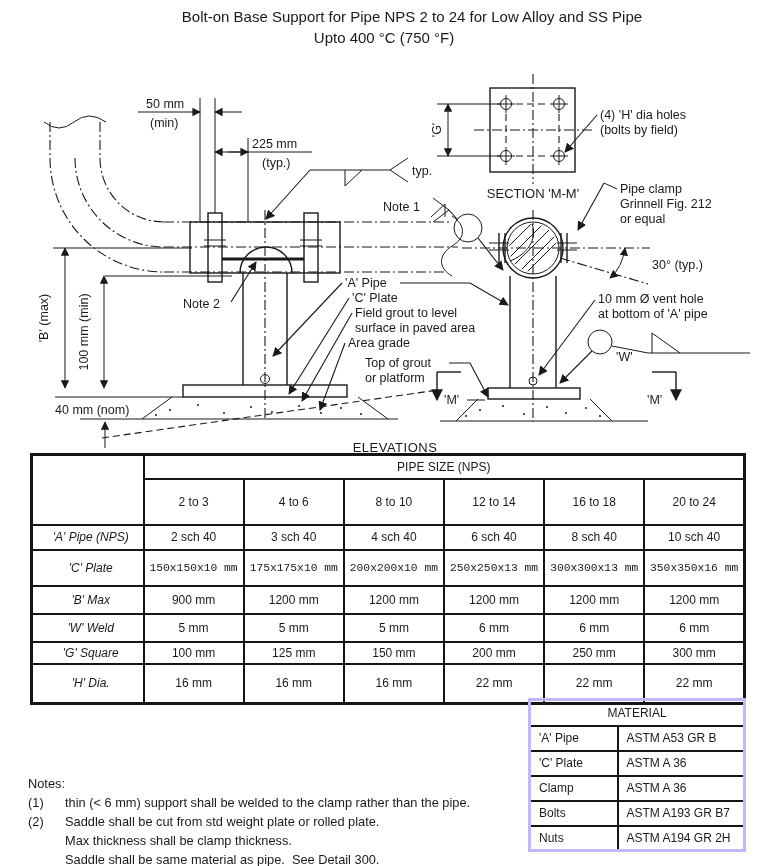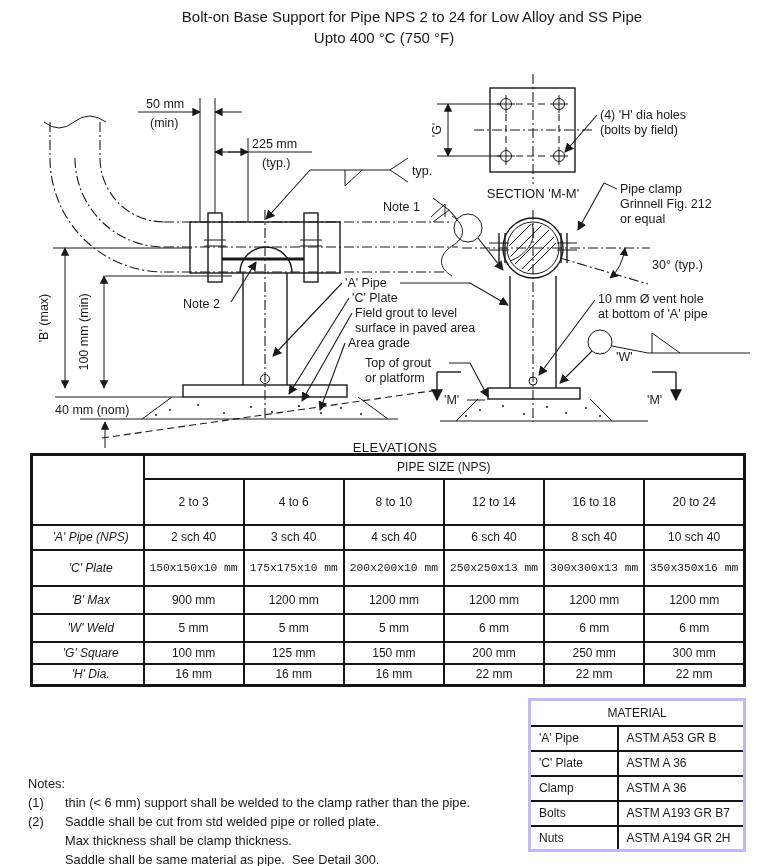--- a/index.html
+++ b/index.html
@@ -337,21 +337,21 @@
     </tr>
     <tr style="height:22px">
       <td class="lbl">'G' Square</td>
       <td class="val">100 mm</td>
       <td class="val">125 mm</td>
       <td class="val">150 mm</td>
       <td class="val">200 mm</td>
       <td class="val">250 mm</td>
       <td class="val">300 mm</td>
     </tr>
-    <tr style="height:22px">
+    <tr style="height:40px">
       <td class="lbl">'H' Dia.</td>
       <td class="val">16 mm</td>
       <td class="val">16 mm</td>
       <td class="val">16 mm</td>
       <td class="val">22 mm</td>
       <td class="val">22 mm</td>
       <td class="val">22 mm</td>
     </tr>
   </tbody>
     </table>
@@ -360,21 +360,21 @@
     <div>Notes:</div>
     <div class="note-item">
       <div class="note-num">(1)</div>
       <div class="note-lines">
         <div>thin (&lt; 6 mm) support shall be welded to the clamp rather than the pipe.</div>
       </div>
     </div>
     <div class="note-item">
       <div class="note-num">(2)</div>
       <div class="note-lines">
-        <div>Saddle shall be cut from std welded pipe or rolled plate.</div>
+        <div>Saddle shall be cut from std weight plate or rolled plate.</div>
         <div>Max thickness shall be clamp thickness.</div>
         <div>Saddle shall be same material as pipe.  See Detail 300.</div>
       </div>
     </div>
     <div class="note-item">
       <div class="note-num">(3)</div>
     </div>
   </div>
 
   <table id="mat-table">

